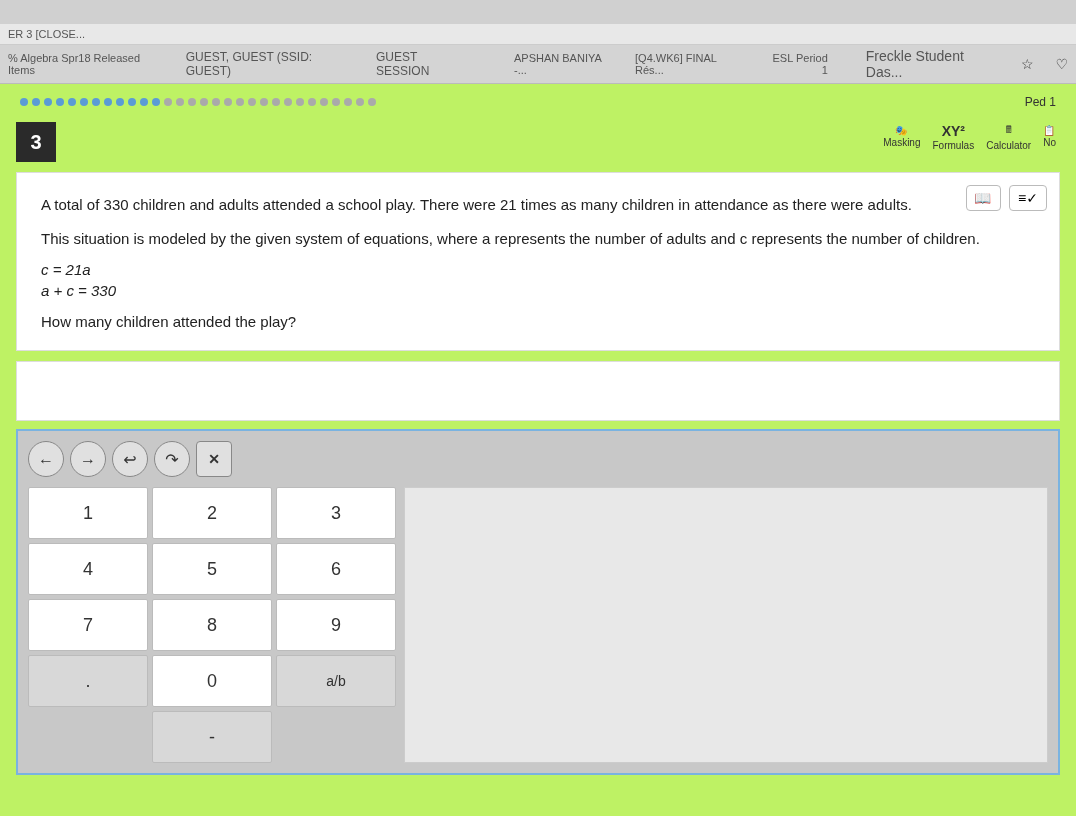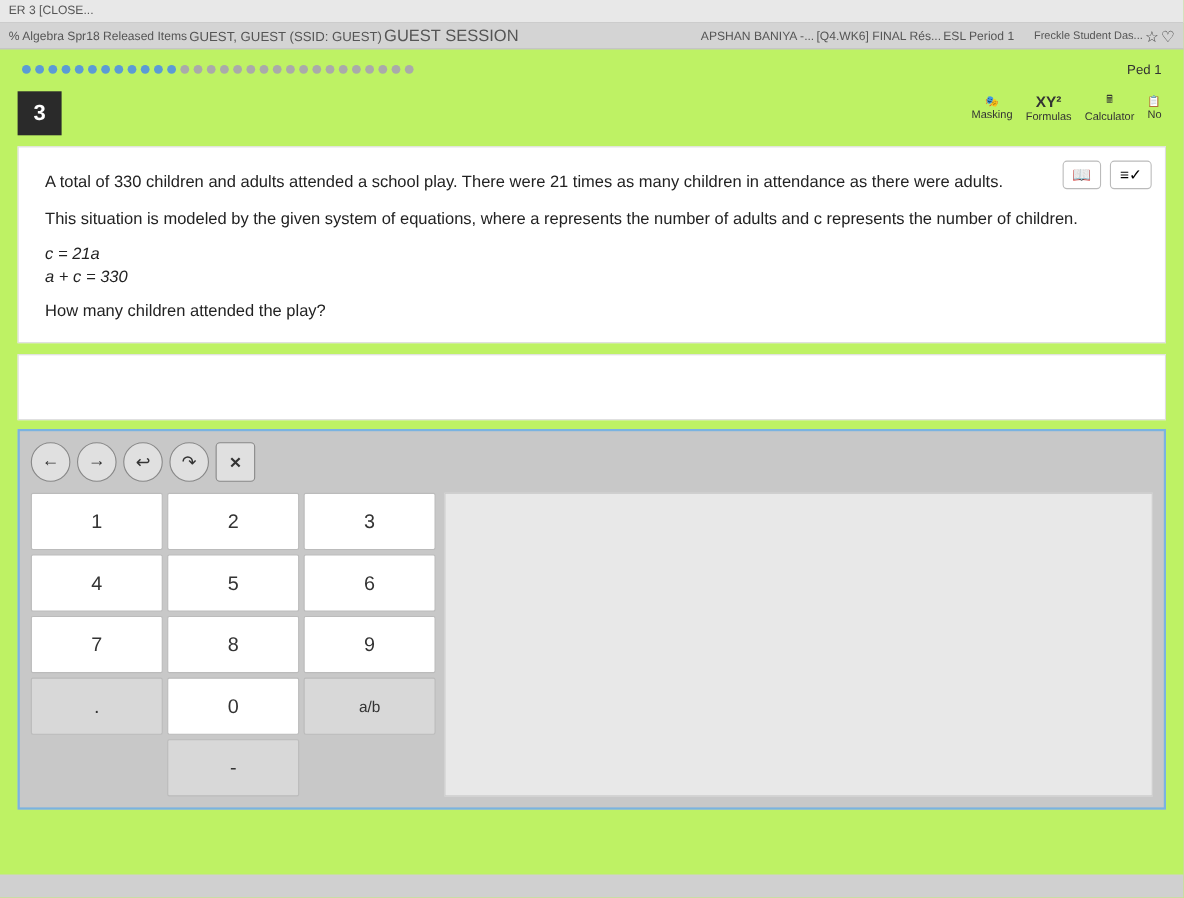--- a/index.html
+++ b/index.html
@@ -8,27 +8,28 @@
     
     .browser-bar {
       background: #e8e8e8;
       border-bottom: 1px solid #ccc;
       padding: 4px 8px;
       font-size: 12px;
       color: #333;
       display: flex;
       align-items: center;
       gap: 8px;
+      margin-top: 24px;
     }
     .browser-tabs {
       background: #d4d4d4;
       padding: 3px 8px;
       display: flex;
       align-items: center;
-      gap: 2px;
+      gap: 22px;
       font-size: 11px;
       color: #333;
       border-bottom: 1px solid #bbb;
       flex-wrap: nowrap;
       overflow: hidden;
     }
 
     
     .test-container {
       background: #bef264;
@@ -214,26 +215,26 @@
 </head>
 <body>
 
 <div class="browser-bar">
   <span style="font-size:11px; color:#555;">ER 3 [CLOSE...</span>
 </div>
 
 <div class="browser-tabs">
   <span style="color:#555; font-size:11px;">% Algebra Spr18 Released Items</span>
   <span style="font-size:12px; color:#555;">GUEST, GUEST (SSID: GUEST)</span>
-  <span style="font-size:15px; color:#555;">GUEST SESSION</span>
+  <span style="font-size:12px; color:#555;">GUEST SESSION</span>
   <span style="flex:1;"></span>
   <span style="font-size:11px; color:#555;">APSHAN BANIYA -...</span>
   <span style="font-size:11px; color:#555;">[Q4.WK6] FINAL Rés...</span>
   <span style="font-size:11px; color:#555;text-align:right;">ESL Period 1</span>
-  <span style="font-size:10px; color:#555;margin-left:16px;">Freckle Student Das...</span>
+  <span style="font-size:14px; color:#555;margin-left:16px;">Freckle Student Das...</span>
   <span style="font-size:14px;">☆</span>
   <span style="font-size:14px;">♡</span>
 </div>
 
 <div class="test-container">
 
   <div style="display:flex; align-items:center; padding: 6px 10px 2px 10px;">
     <div class="progress-dots" style="flex:1;">
 
       <span class="dot"></span>

